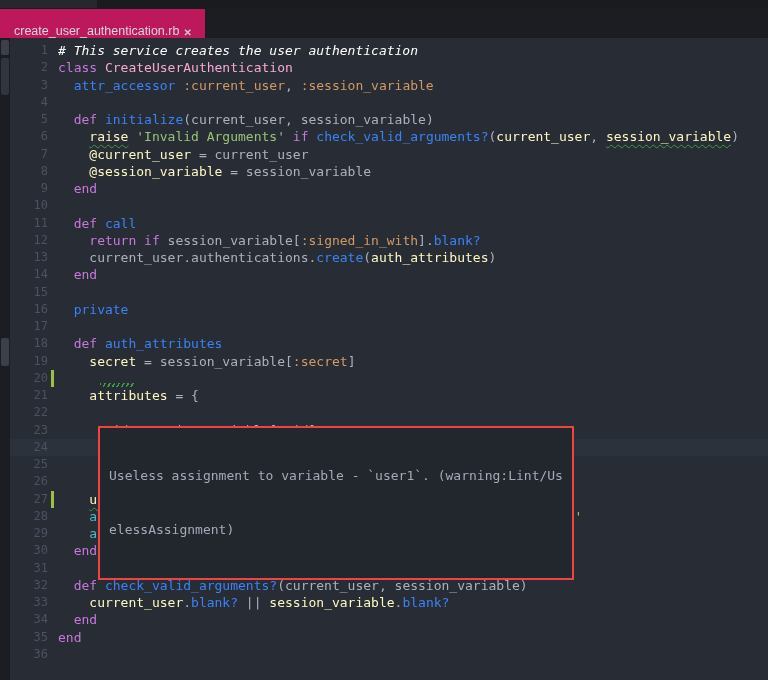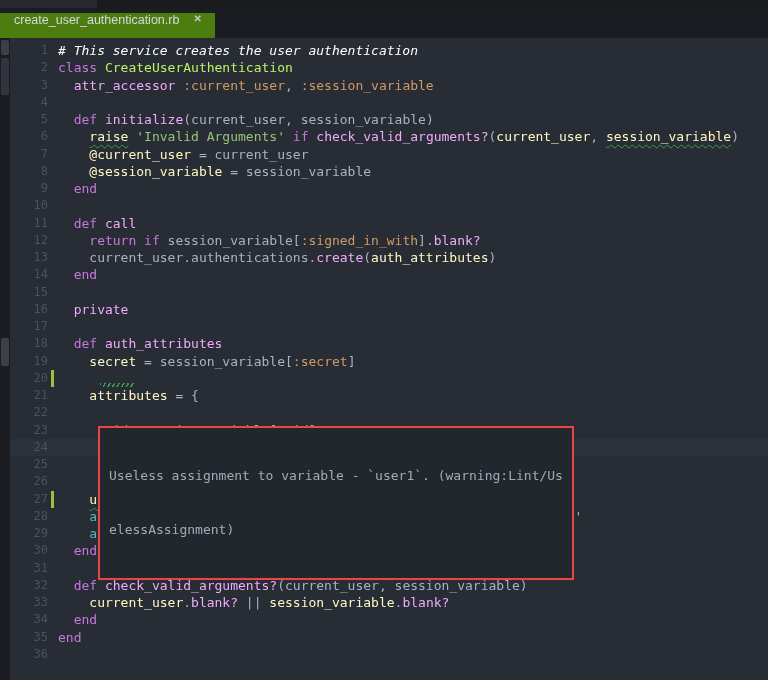--- a/index.html
+++ b/index.html
@@ -6,22 +6,22 @@
   body{
     width:768px;height:680px;position:relative;overflow:hidden;
     background:#282c34;
     font-family:"DejaVu Sans Mono", monospace;
   }
   
   .topstrip{position:absolute;left:0;top:0;width:768px;height:9px;background:#191b1f;}
   .topstrip-left{position:absolute;left:0;top:0;width:97px;height:8px;background:#26282d;}
   .tabbar{position:absolute;left:0;top:9px;width:768px;height:29px;background:#1b1d23;}
   .tab{
-    display:inline-flex;align-items:flex-start;gap:14px;height:29px;
-    background:#4d7c0f;padding:0 13px 0 14px;box-sizing:border-box;
+    display:inline-flex;align-items:flex-end;gap:4px;height:29px;
+    background:#be185d;padding:0 13px 0 14px;box-sizing:border-box;
     font-family:"Liberation Sans", sans-serif;font-size:12.5px;color:#d5d9e0;
   }
   .tab-close{font-size:10px;color:#c6cad2;font-weight:bold;cursor:pointer;}
   
   .leftstrip{position:absolute;left:0;top:38px;width:10px;height:642px;background:#1b1d23;}
   .lsm{position:absolute;left:1px;width:8px;border-radius:2px;background:#3c4049;}
   .lsm.m1{top:2px;height:15px;}
   .lsm.m2{top:20px;height:37px;background:#31353d;}
   .lsm.m3{top:300px;height:28px;}
   
@@ -30,22 +30,22 @@
     background:#282c34;padding-top:4px;box-sizing:border-box;
   }
   .row{position:relative;display:flex;height:17.25px;line-height:17.25px;font-size:13px;}
   .row.active{background:#2c323c;}
   .gutter{flex:none;width:38px;text-align:right;color:#4b5263;font-size:12px;}
   .code{white-space:pre;padding-left:10px;color:#abb2bf;}
   .gitbar{position:absolute;left:41px;top:0;width:2.5px;height:100%;background:#9cbf45;}
   
   .cm{color:#ffffff;font-style:italic;}
   .kw{color:#c678dd;}
-  .cl{color:#bef264;}
-  .fn{color:#f0abfc;}
+  .cl{color:#f9a8d4;}
+  .fn{color:#3b82f6;}
   .sym{color:#d19a66;}
   .str{color:#98c379;}
   .var{color:#fef9c3;}
   .cy{color:#56b6c2;}
   .co{color:#dfe2e7;font-weight:bold;}
   .sq{text-decoration:underline wavy #3e9b45 1px;text-underline-offset:3px;text-decoration-skip-ink:none;}
   .cursor{display:inline-block;width:2px;height:14px;background:#61afef;vertical-align:-3px;margin-left:4px;}
   .caret-mark{
     display:inline-block;width:8px;height:4px;margin-left:2px;vertical-align:-4px;
     background:repeating-linear-gradient(120deg,#3e9b45 0 1.5px,transparent 1.5px 4px);

